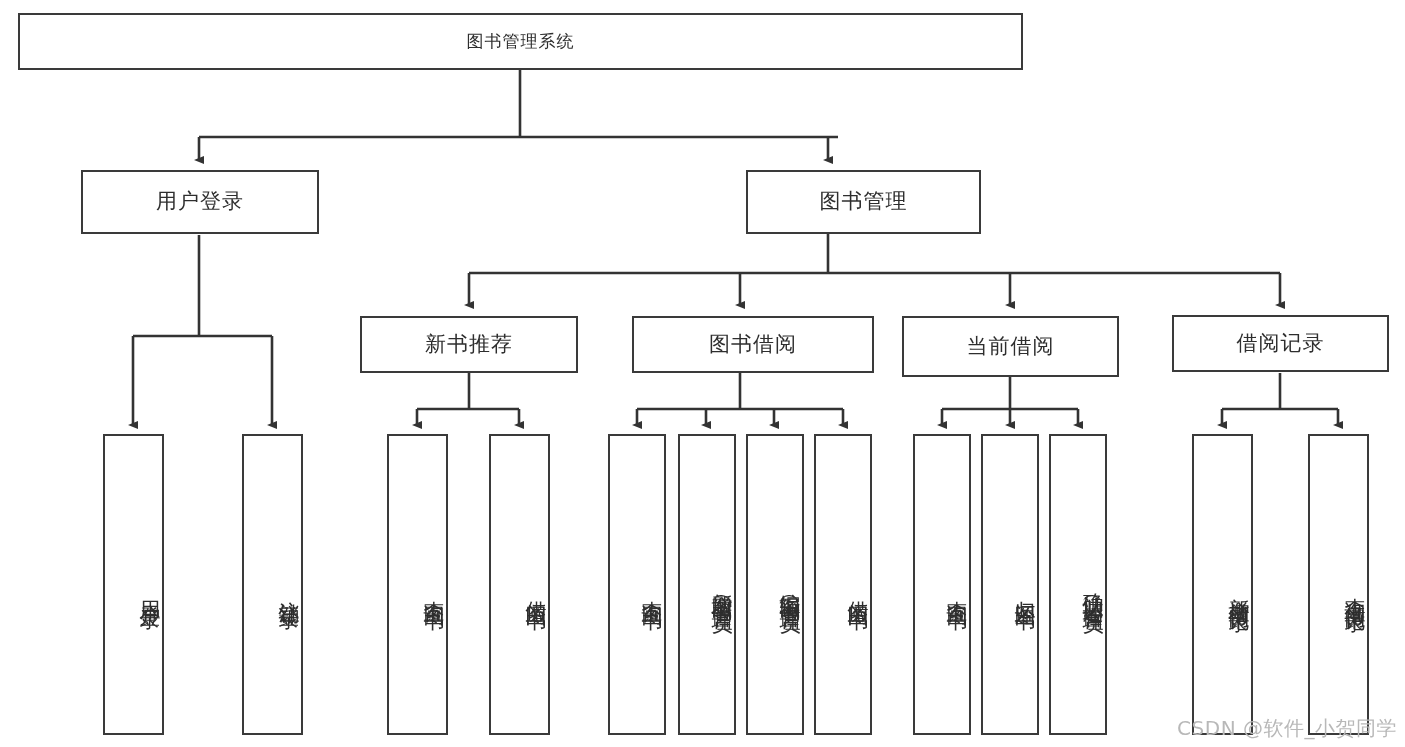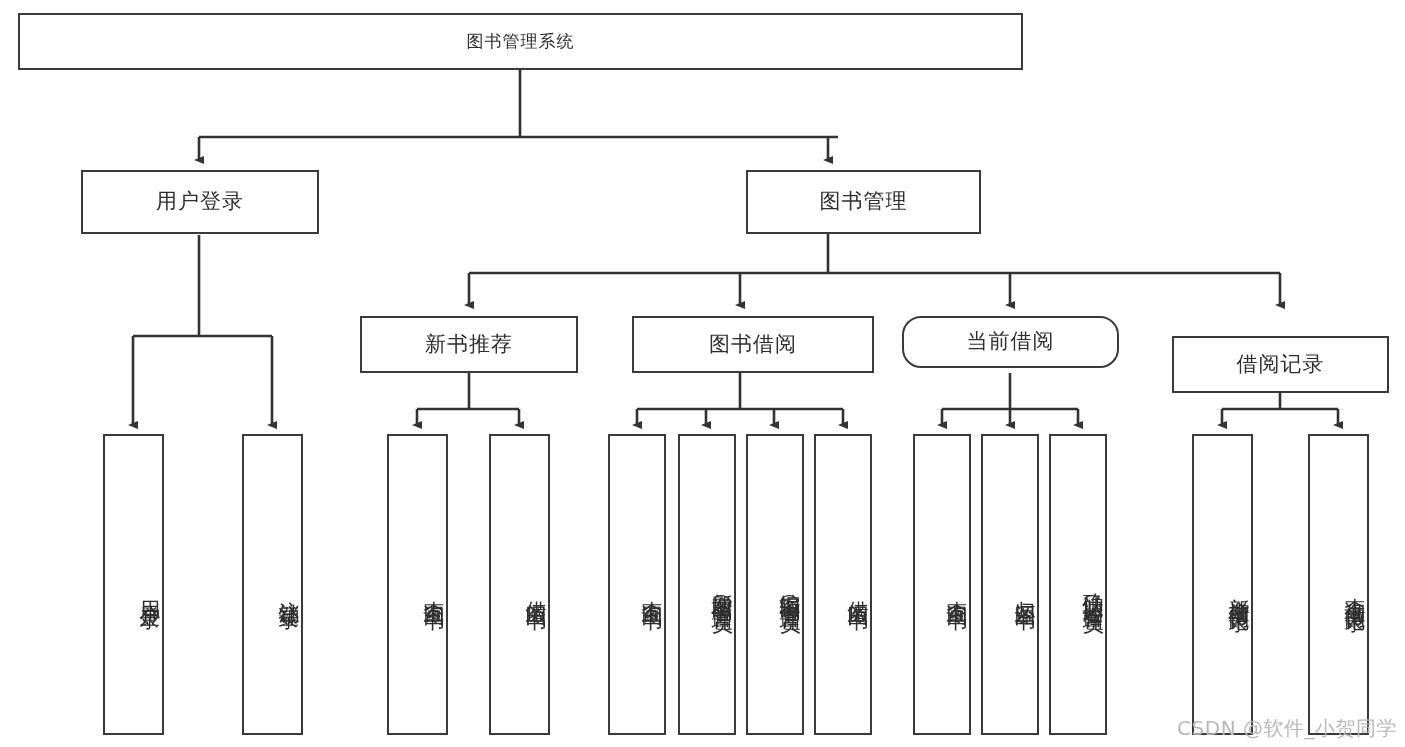--- a/index.html
+++ b/index.html
@@ -139,25 +139,25 @@
   </div>
 
   <div class="node node-h" style="left:360px; top:316px; width:218px; height:57px;">
     <span>新书推荐</span>
   </div>
 
   <div class="node node-h" style="left:632px; top:316px; width:242px; height:57px;">
     <span>图书借阅</span>
   </div>
 
-  <div class="node node-h" style="left:902px; top:316px; width:217px; height:52px;border-radius:19px;">
+  <div class="node node-h" style="left:902px; top:316px; width:217px; height:61px;">
     <span>当前借阅</span>
   </div>
 
-  <div class="node node-h" style="left:1172px; top:336px; width:217px; height:57px;">
+  <div class="node node-h" style="left:1172px; top:315px; width:217px; height:57px;">
     <span>借阅记录</span>
   </div>
 
   <div class="node node-v" style="left:103px; top:434px; width:61px; height:301px;">
     <span>用户登录</span>
   </div>
 
   <div class="node node-v" style="left:242px; top:434px; width:61px; height:301px;">
     <span>注销登录</span>
   </div>

